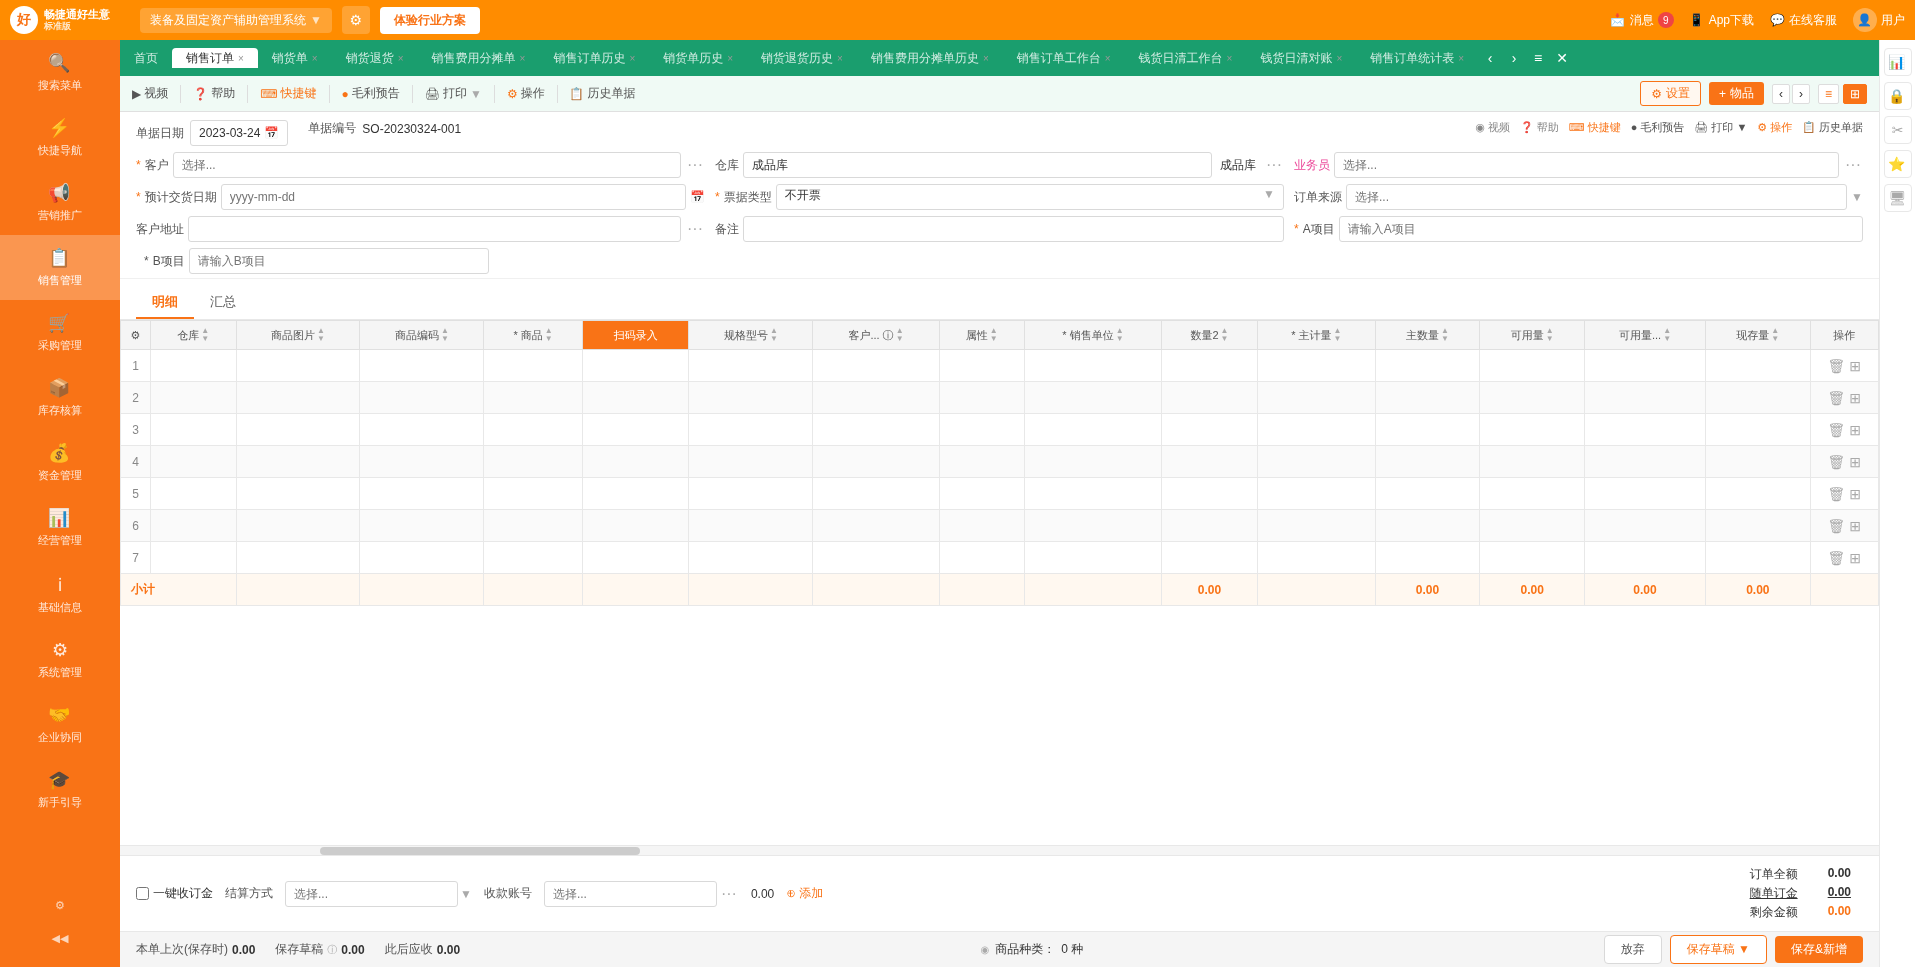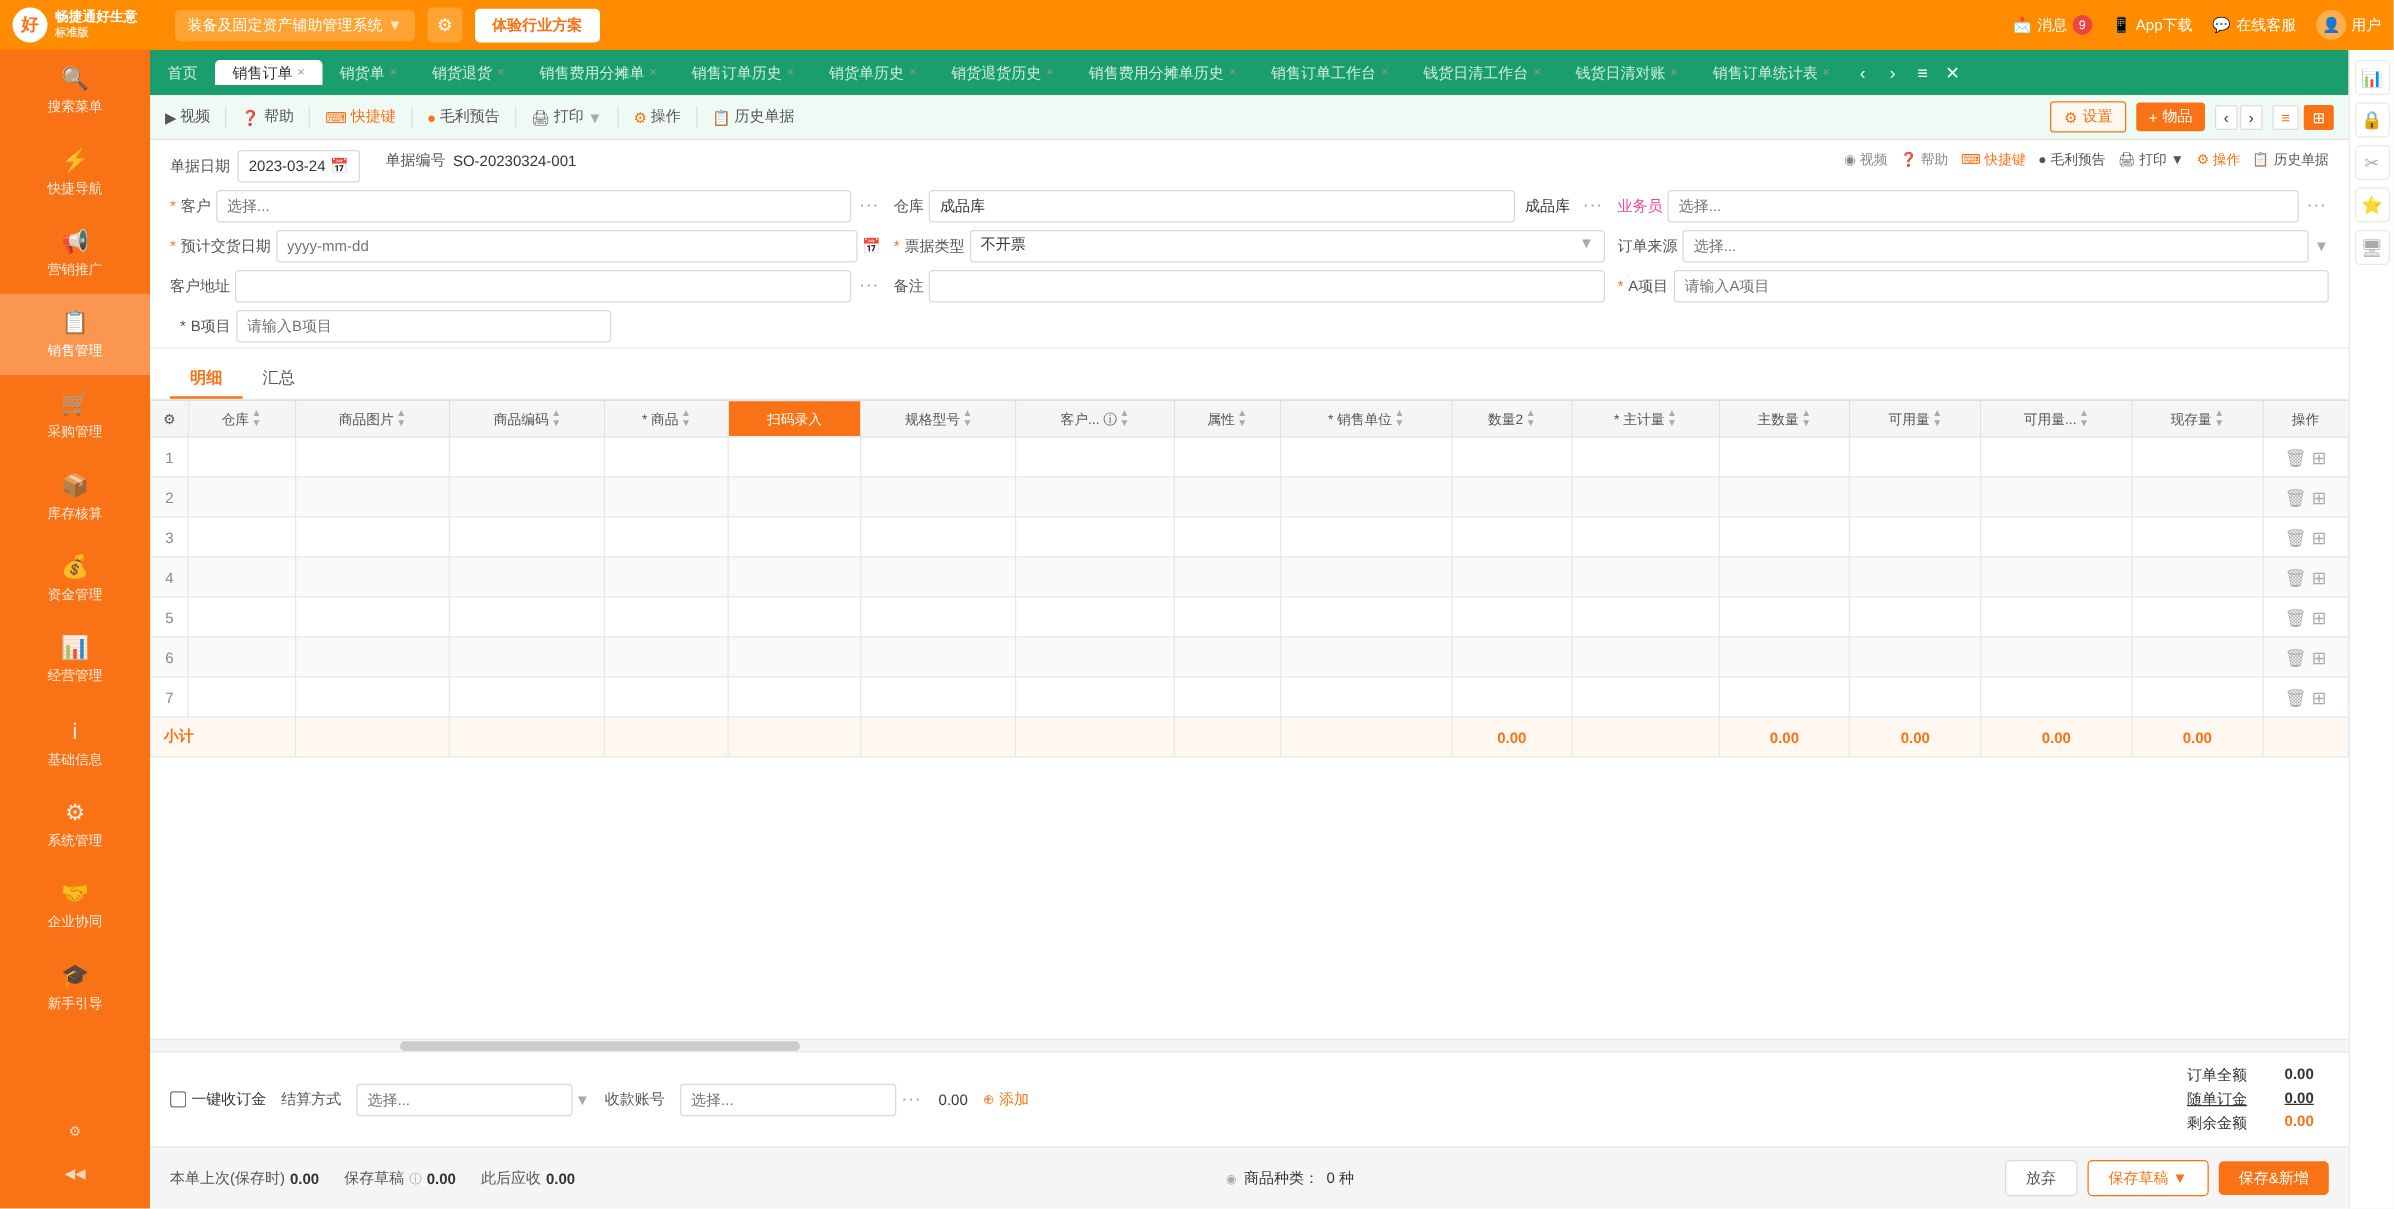--- a/index.html
+++ b/index.html
@@ -68,21 +68,21 @@
 
     
     .footer-row { display: flex; align-items: center; padding: 6px 16px; border-top: 1px solid #e8e8e8; gap: 12px; flex-shrink: 0; background: #fff; }
     .footer-checkbox { display: flex; align-items: center; gap: 4px; }
     .footer-input { border: 1px solid #d9d9d9; border-radius: 3px; padding: 3px 8px; font-size: 12px; height: 26px; min-width: 80px; }
     .footer-label { color: #555; font-size: 12px; }
     .footer-add-btn { color: #f97316; cursor: pointer; font-size: 12px; }
     .footer-amount { color: #333; font-size: 12px; }
 
     
-    .status-bar { height: 50px; background: #f5f5f5; border-top: 1px solid #e8e8e8; display: flex; align-items: center; padding: 0 16px; gap: 20px; flex-shrink: 0; }
+    .status-bar { height: 36px; background: #f5f5f5; border-top: 1px solid #e8e8e8; display: flex; align-items: center; padding: 0 16px; gap: 20px; flex-shrink: 0; }
     .status-item { display: flex; align-items: center; gap: 4px; font-size: 12px; color: #555; }
     .status-value { color: #333; font-weight: bold; }
 
     
     .action-btn-area { display: flex; align-items: center; gap: 8px; margin-left: auto; }
     .btn-discard { border: 1px solid #d9d9d9; background: #fff; color: #555; padding: 5px 16px; border-radius: 4px; cursor: pointer; font-size: 12px; }
     .btn-save-draft { border: 1px solid #f97316; background: #fff; color: #f97316; padding: 5px 16px; border-radius: 4px; cursor: pointer; font-size: 12px; }
     .btn-save-new { background: #f97316; color: #fff; border: none; padding: 5px 16px; border-radius: 4px; cursor: pointer; font-size: 12px; }
 
     

